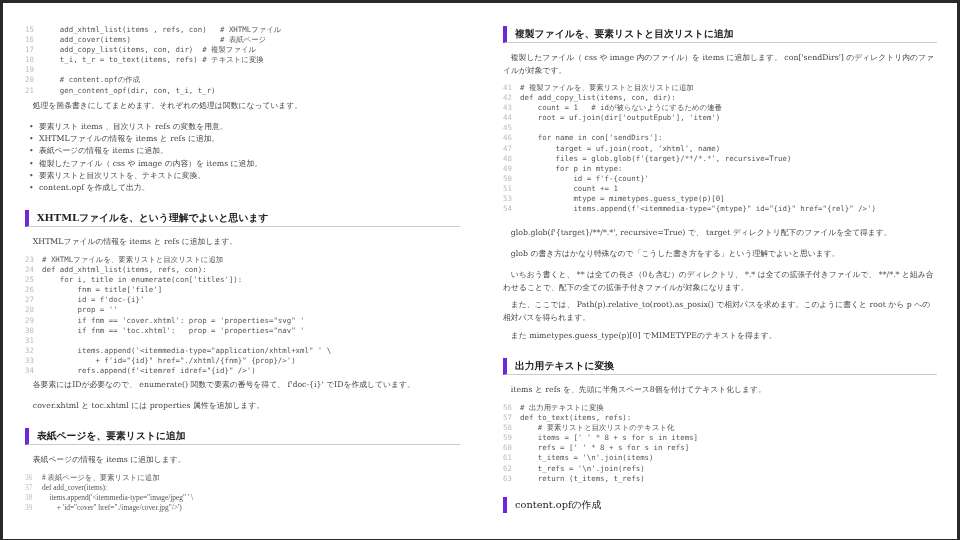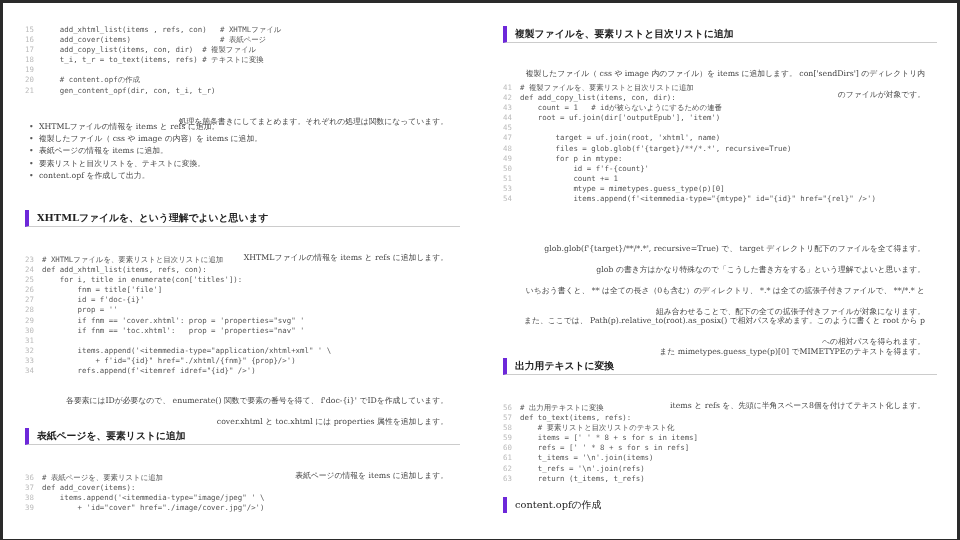--- a/index.html
+++ b/index.html
@@ -6,21 +6,21 @@
   body { width:960px; height:540px; background:#2a2a2a; position:relative; overflow:hidden;
          font-family:"DejaVu Serif", serif; color:#333; }
   .page { position:absolute; left:3px; top:3px; width:954px; height:536px; background:#fff; overflow:hidden; }
   .col { position:absolute; top:0; bottom:0; }
   .col.left { left:22px; width:435px; }
   .col.right { left:500px; width:434px; }
   .code { font-family:"DejaVu Sans Mono", monospace; font-size:7.4px; line-height:10.1px; color:#555; }
   .code .line { display:flex; white-space:pre; height:10.1px; }
   .code .ln { width:17px; color:#bbb; text-align:left; flex:0 0 17px; }
   .code .txt { flex:1; }
-  .para { font-size:7.8px; line-height:21px; color:#444; text-indent:1em; margin:12px;text-align:right; }
+  .para { font-size:7.8px; line-height:13px; color:#444; text-indent:1em; margin:0; }
   .h2 { position:relative; border-left:4px solid #6d28d9; padding-left:8px; font-size:9.8px; font-weight:bold;
         color:#222; height:16px; line-height:16px; border-bottom:1px solid #ccc; }
   .h2.noline { border-bottom:none; font-weight:normal; }
   .bullets { margin:0; padding:0; list-style:none; font-size:7.8px; line-height:12.2px; color:#444; }
   .bullets li { position:relative; padding-left:14px; }
   .bullets li::before { content:"•"; position:absolute; left:4px; top:0; color:#555; }
   .abs { position:absolute; left:0; right:0; }
 </style>
 </head>
 <body>
@@ -35,23 +35,24 @@
       <div class="line"><span class="ln">17</span><span class="txt">    add_copy_list(items, con, dir)  # 複製ファイル</span></div>
       <div class="line"><span class="ln">18</span><span class="txt">    t_i, t_r = to_text(items, refs) # テキストに変換</span></div>
       <div class="line"><span class="ln">19</span><span class="txt"></span></div>
       <div class="line"><span class="ln">20</span><span class="txt">    # content.opfの作成</span></div>
       <div class="line"><span class="ln">21</span><span class="txt">    gen_content_opf(dir, con, t_i, t_r)</span></div>
     </div>
 
     <p class="abs para" style="top:96px;">処理を箇条書きにしてまとめます。それぞれの処理は関数になっています。</p>
 
     <ul class="abs bullets" style="top:118px;">
+      <li>要素リスト items 、目次リスト refs の変数を用意。</li>
       <li>XHTMLファイルの情報を items と refs に追加。</li>
+      <li>表紙ページの情報を items に追加。</li>
       <li>複製したファイル（ css や image の内容）を items に追加。</li>
-      <li>表紙ページの情報を items に追加。</li>
       <li>要素リストと目次リストを、テキストに変換。</li>
       <li>content.opf を作成して出力。</li>
     </ul>
 
     <div class="abs h2" style="top:207px;">XHTMLファイルを、という理解でよいと思います</div>
     <p class="abs para" style="top:232px;">XHTMLファイルの情報を items と refs に追加します。</p>
 
     <div class="abs code" style="top:252px;">
       <div class="line"><span class="ln">23</span><span class="txt"># XHTMLファイルを、要素リストと目次リストに追加</span></div>
       <div class="line"><span class="ln">24</span><span class="txt">def add_xhtml_list(items, refs, con):</span></div>
@@ -66,39 +67,40 @@
       <div class="line"><span class="ln">33</span><span class="txt">            + f'id="{id}" href="./xhtml/{fnm}" {prop}/&gt;')</span></div>
       <div class="line"><span class="ln">34</span><span class="txt">        refs.append(f'&lt;itemref idref="{id}" /&gt;')</span></div>
     </div>
 
     <p class="abs para" style="top:375px;">各要素にはIDが必要なので、 enumerate() 関数で要素の番号を得て、 f'doc-{i}' でIDを作成しています。</p>
     <p class="abs para" style="top:396px;">cover.xhtml と toc.xhtml には properties 属性を追加します。</p>
 
     <div class="abs h2" style="top:425px;">表紙ページを、要素リストに追加</div>
     <p class="abs para" style="top:450px;">表紙ページの情報を items に追加します。</p>
 
-    <div class="abs code" style="top:470px;">
+    <div class="abs code" style="top:470px;font-family:Liberation Serif, serif;">
       <div class="line"><span class="ln">36</span><span class="txt"># 表紙ページを、要素リストに追加</span></div>
       <div class="line"><span class="ln">37</span><span class="txt">def add_cover(items):</span></div>
       <div class="line"><span class="ln">38</span><span class="txt">    items.append('&lt;itemmedia-type="image/jpeg" ' \</span></div>
       <div class="line"><span class="ln">39</span><span class="txt">        + 'id="cover" href="./image/cover.jpg"/&gt;')</span></div>
     </div>
   </div>
 
   <div class="col right">
 
     <div class="abs h2" style="top:23px;">複製ファイルを、要素リストと目次リストに追加</div>
     <p class="abs para" style="top:48px;">複製したファイル（ css や image 内のファイル）を items に追加します。 con['sendDirs'] のディレクトリ内のファイルが対象です。</p>
 
     <div class="abs code" style="top:80px;">
       <div class="line"><span class="ln">41</span><span class="txt"># 複製ファイルを、要素リストと目次リストに追加</span></div>
       <div class="line"><span class="ln">42</span><span class="txt">def add_copy_list(items, con, dir):</span></div>
       <div class="line"><span class="ln">43</span><span class="txt">    count = 1   # idが被らないようにするための連番</span></div>
       <div class="line"><span class="ln">44</span><span class="txt">    root = uf.join(dir['outputEpub'], 'item')</span></div>
       <div class="line"><span class="ln">45</span><span class="txt"></span></div>
+      <div class="line"><span class="ln">46</span><span class="txt">    for name in con['sendDirs']:</span></div>
       <div class="line"><span class="ln">47</span><span class="txt">        target = uf.join(root, 'xhtml', name)</span></div>
       <div class="line"><span class="ln">48</span><span class="txt">        files = glob.glob(f'{target}/**/*.*', recursive=True)</span></div>
       <div class="line"><span class="ln">49</span><span class="txt">        for p in mtype:</span></div>
       <div class="line"><span class="ln">50</span><span class="txt">            id = f'f-{count}'</span></div>
       <div class="line"><span class="ln">51</span><span class="txt">            count += 1</span></div>
       <div class="line"><span class="ln">53</span><span class="txt">            mtype = mimetypes.guess_type(p)[0]</span></div>
       <div class="line"><span class="ln">54</span><span class="txt">            items.append(f'&lt;itemmedia-type="{mtype}" id="{id}" href="{rel}" /&gt;')</span></div>
     </div>
 
     <p class="abs para" style="top:244px;">glob の書き方はかなり特殊なので「こうした書き方をする」という理解でよいと思います。</p>

